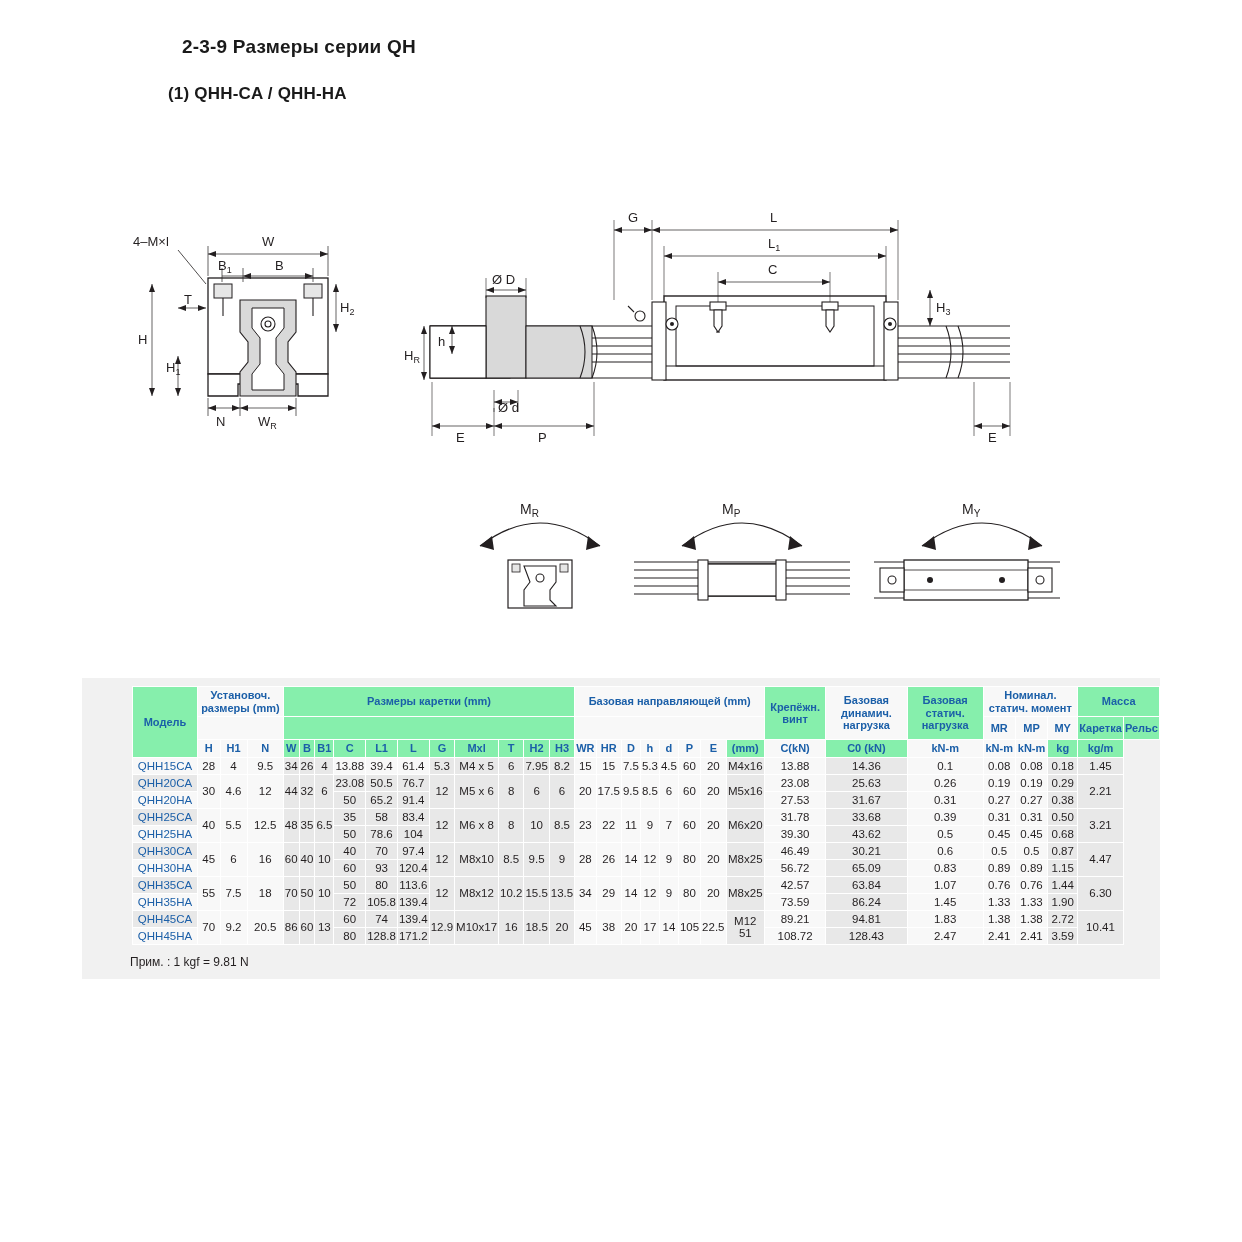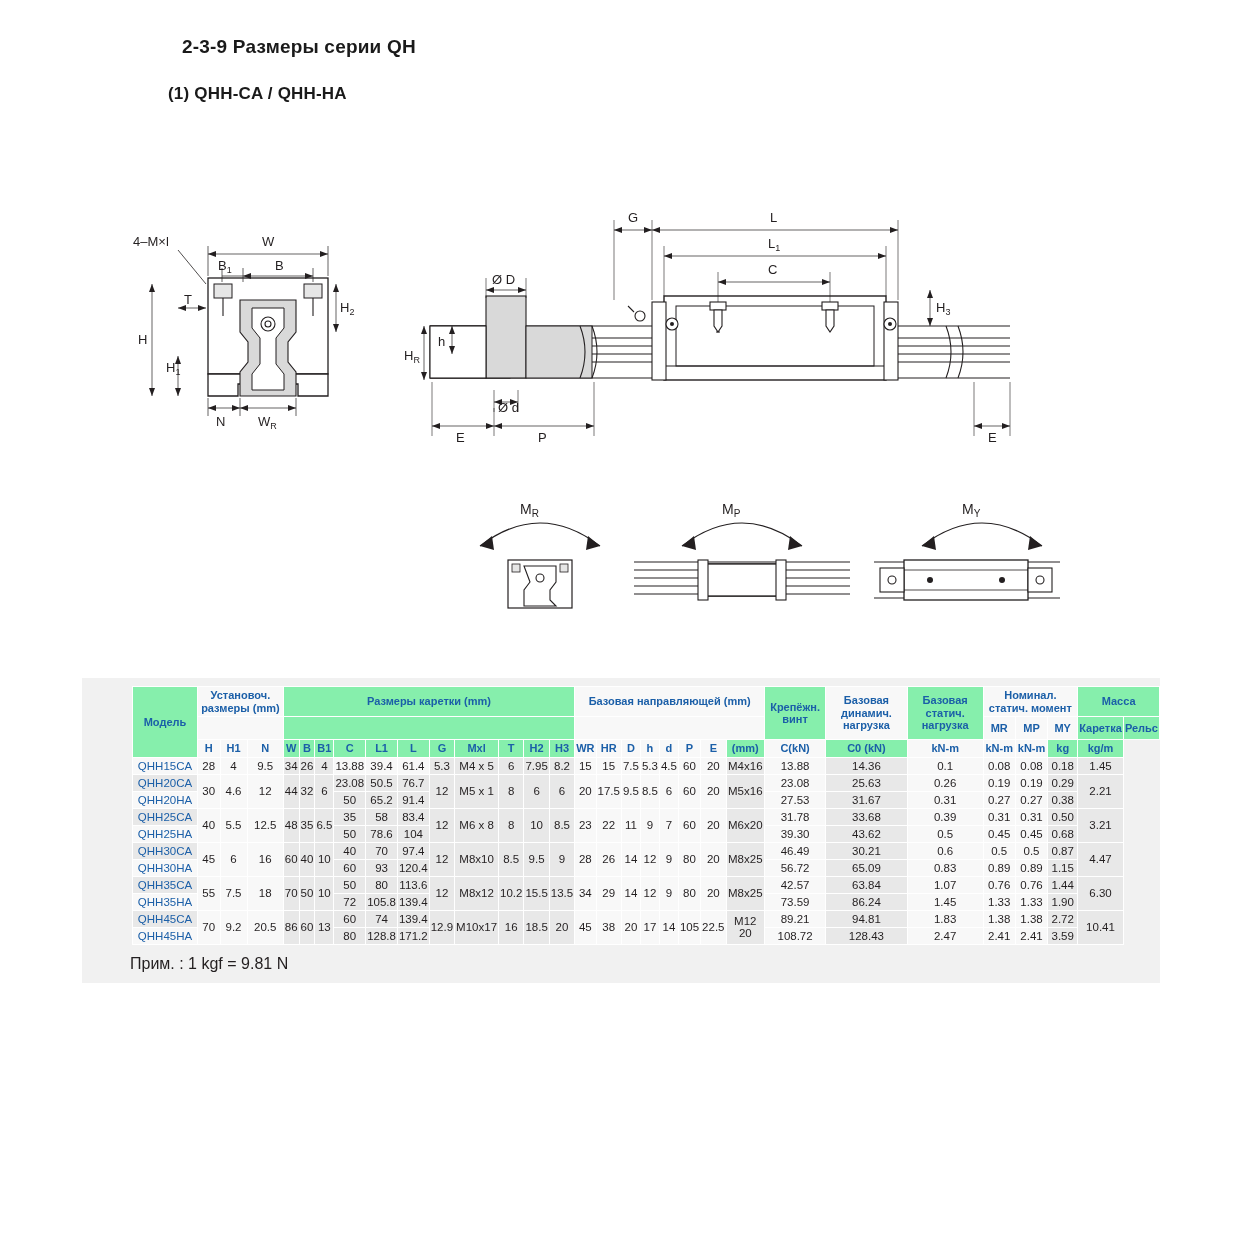--- a/index.html
+++ b/index.html
@@ -20,21 +20,21 @@
   
   .tbl-wrap{position:absolute;left:82px;top:678px;width:1078px;background:#f1f1f1;padding:0;}
   table.dims{border-collapse:collapse;width:1078px;font-size:11.5px;color:#231f20;}
   table.dims td,table.dims th{border:1px solid #ffffff;text-align:center;vertical-align:middle;padding:2px 1px;font-weight:normal;}
   table.dims thead td{color:#1b5fa8;font-weight:bold;font-size:11px;line-height:1.15;}
   .hdr-grey{background:#86efac;}
   .hdr-white{background:#f8f8f8;}
   .cell-a{background:#f8f8f8;}
   .cell-b{background:#e8e8e8;}
   .model{color:#1b5fa8;font-weight:bold;text-align:left;padding-left:14px;font-size:11.5px;}
-  .note{font-size:16px;color:#231f20;padding:10px 1px 10px 48px;background:#f1f1f1;}
+  .note{font-size:12px;color:#231f20;padding:10px 1px 10px 48px;background:#f1f1f1;}
   .tbl-top-pad{height:8px;background:#f1f1f1;}
   .left-pad{width:48px;background:#f1f1f1;border:none !important;}
 </style>
 </head>
 <body>
 
 <div class="page">
 
   <div class="title-1">2-3-9 Размеры серии QH</div>
   <div class="title-2">(1) QHH-CA / QHH-HA</div>
@@ -369,21 +369,21 @@
           <td class="cell-a" rowspan="2">30</td>
           <td class="cell-a" rowspan="2">4.6</td>
           <td class="cell-a" rowspan="2">12</td>
           <td class="cell-b" rowspan="2">44</td>
           <td class="cell-b" rowspan="2">32</td>
           <td class="cell-b" rowspan="2">6</td>
           <td class="cell-b">23.08</td>
           <td class="cell-b">50.5</td>
           <td class="cell-b">76.7</td>
           <td class="cell-b" rowspan="2">12</td>
-          <td class="cell-b" rowspan="2">M5 x 1</td>
+          <td class="cell-b" rowspan="2">M5 x 6</td>
           <td class="cell-b" rowspan="2">8</td>
           <td class="cell-b" rowspan="2">6</td>
           <td class="cell-b" rowspan="2">6</td>
           <td class="cell-a" rowspan="2">20</td>
           <td class="cell-a" rowspan="2">17.5</td>
           <td class="cell-a" rowspan="2">9.5</td>
           <td class="cell-a" rowspan="2">8.5</td>
           <td class="cell-a" rowspan="2">6</td>
           <td class="cell-a" rowspan="2">60</td>
           <td class="cell-a" rowspan="2">20</td>
@@ -572,21 +572,21 @@
           <td class="cell-b" rowspan="2">16</td>
           <td class="cell-b" rowspan="2">18.5</td>
           <td class="cell-b" rowspan="2">20</td>
           <td class="cell-a" rowspan="2">45</td>
           <td class="cell-a" rowspan="2">38</td>
           <td class="cell-a" rowspan="2">20</td>
           <td class="cell-a" rowspan="2">17</td>
           <td class="cell-a" rowspan="2">14</td>
           <td class="cell-a" rowspan="2">105</td>
           <td class="cell-a" rowspan="2">22.5</td>
-          <td class="cell-b" rowspan="2">M12 20</td>
+          <td class="cell-b" rowspan="2">M12 51</td>
           <td class="cell-a">89.21</td>
           <td class="cell-b">94.81</td>
           <td class="cell-a">1.83</td>
           <td class="cell-a">1.38</td>
           <td class="cell-a">1.38</td>
           <td class="cell-b">2.72</td>
           <td class="cell-b" rowspan="2">10.41</td>
         </tr>
 
         <tr>

